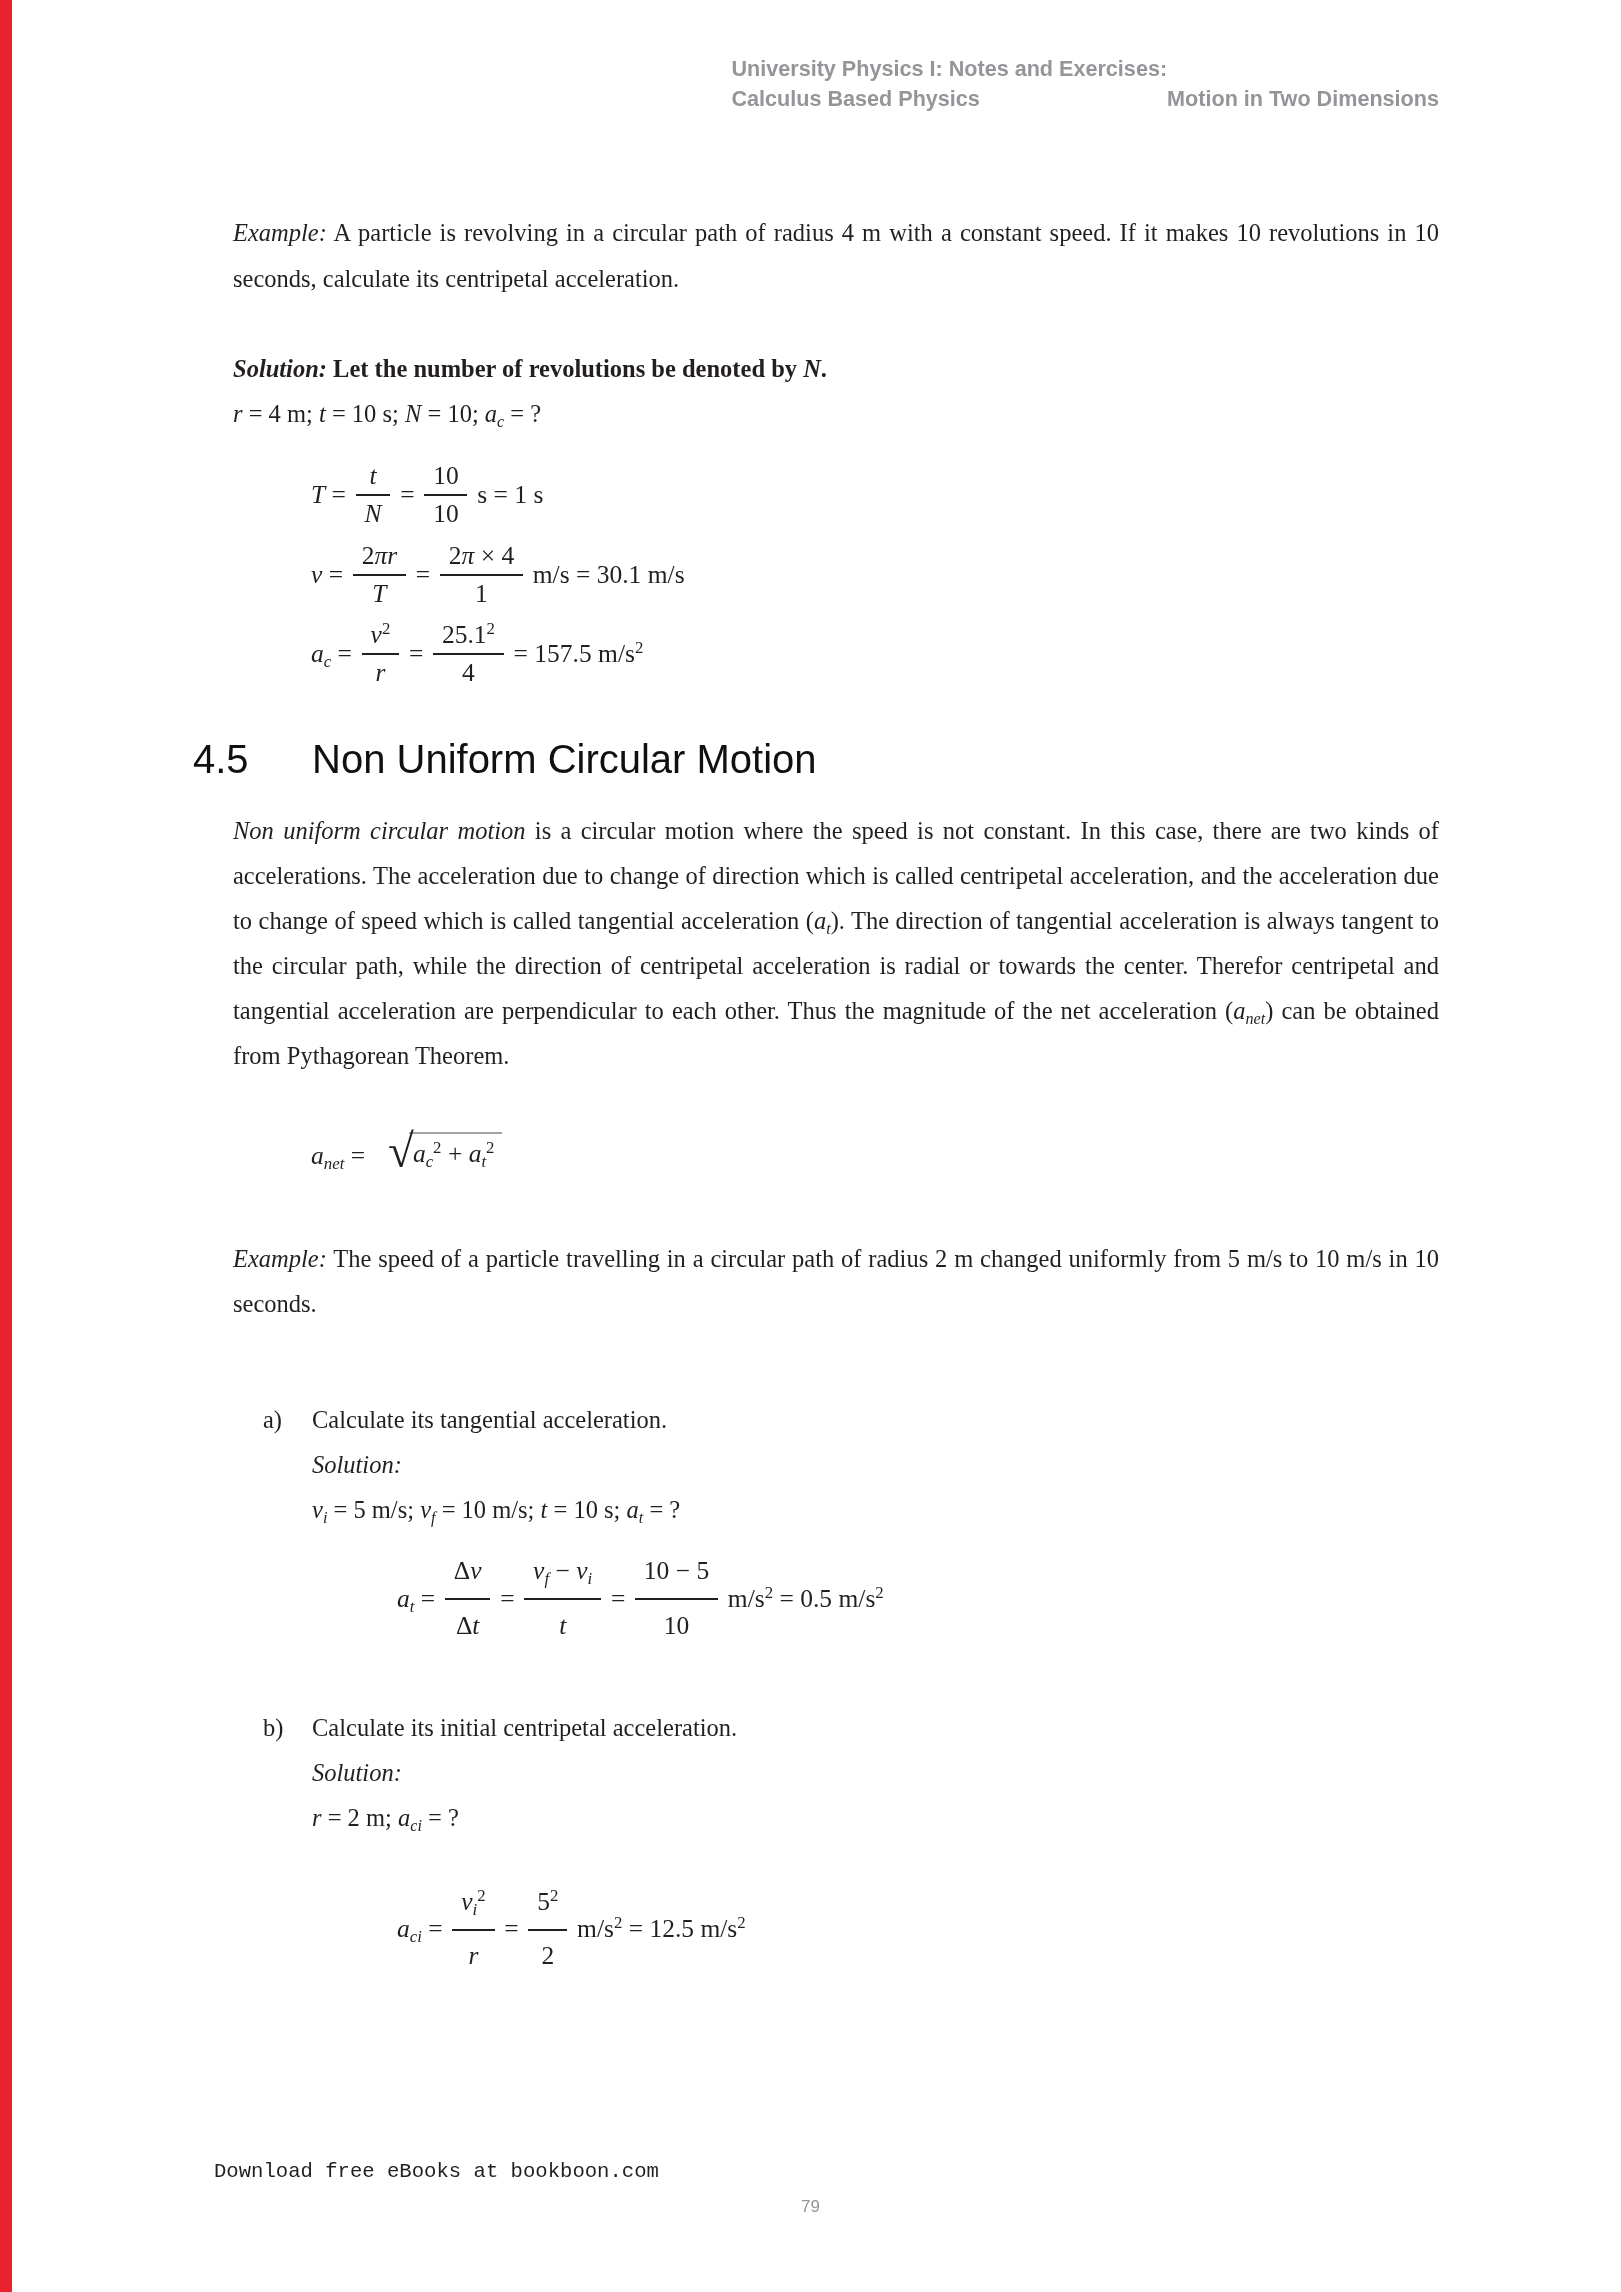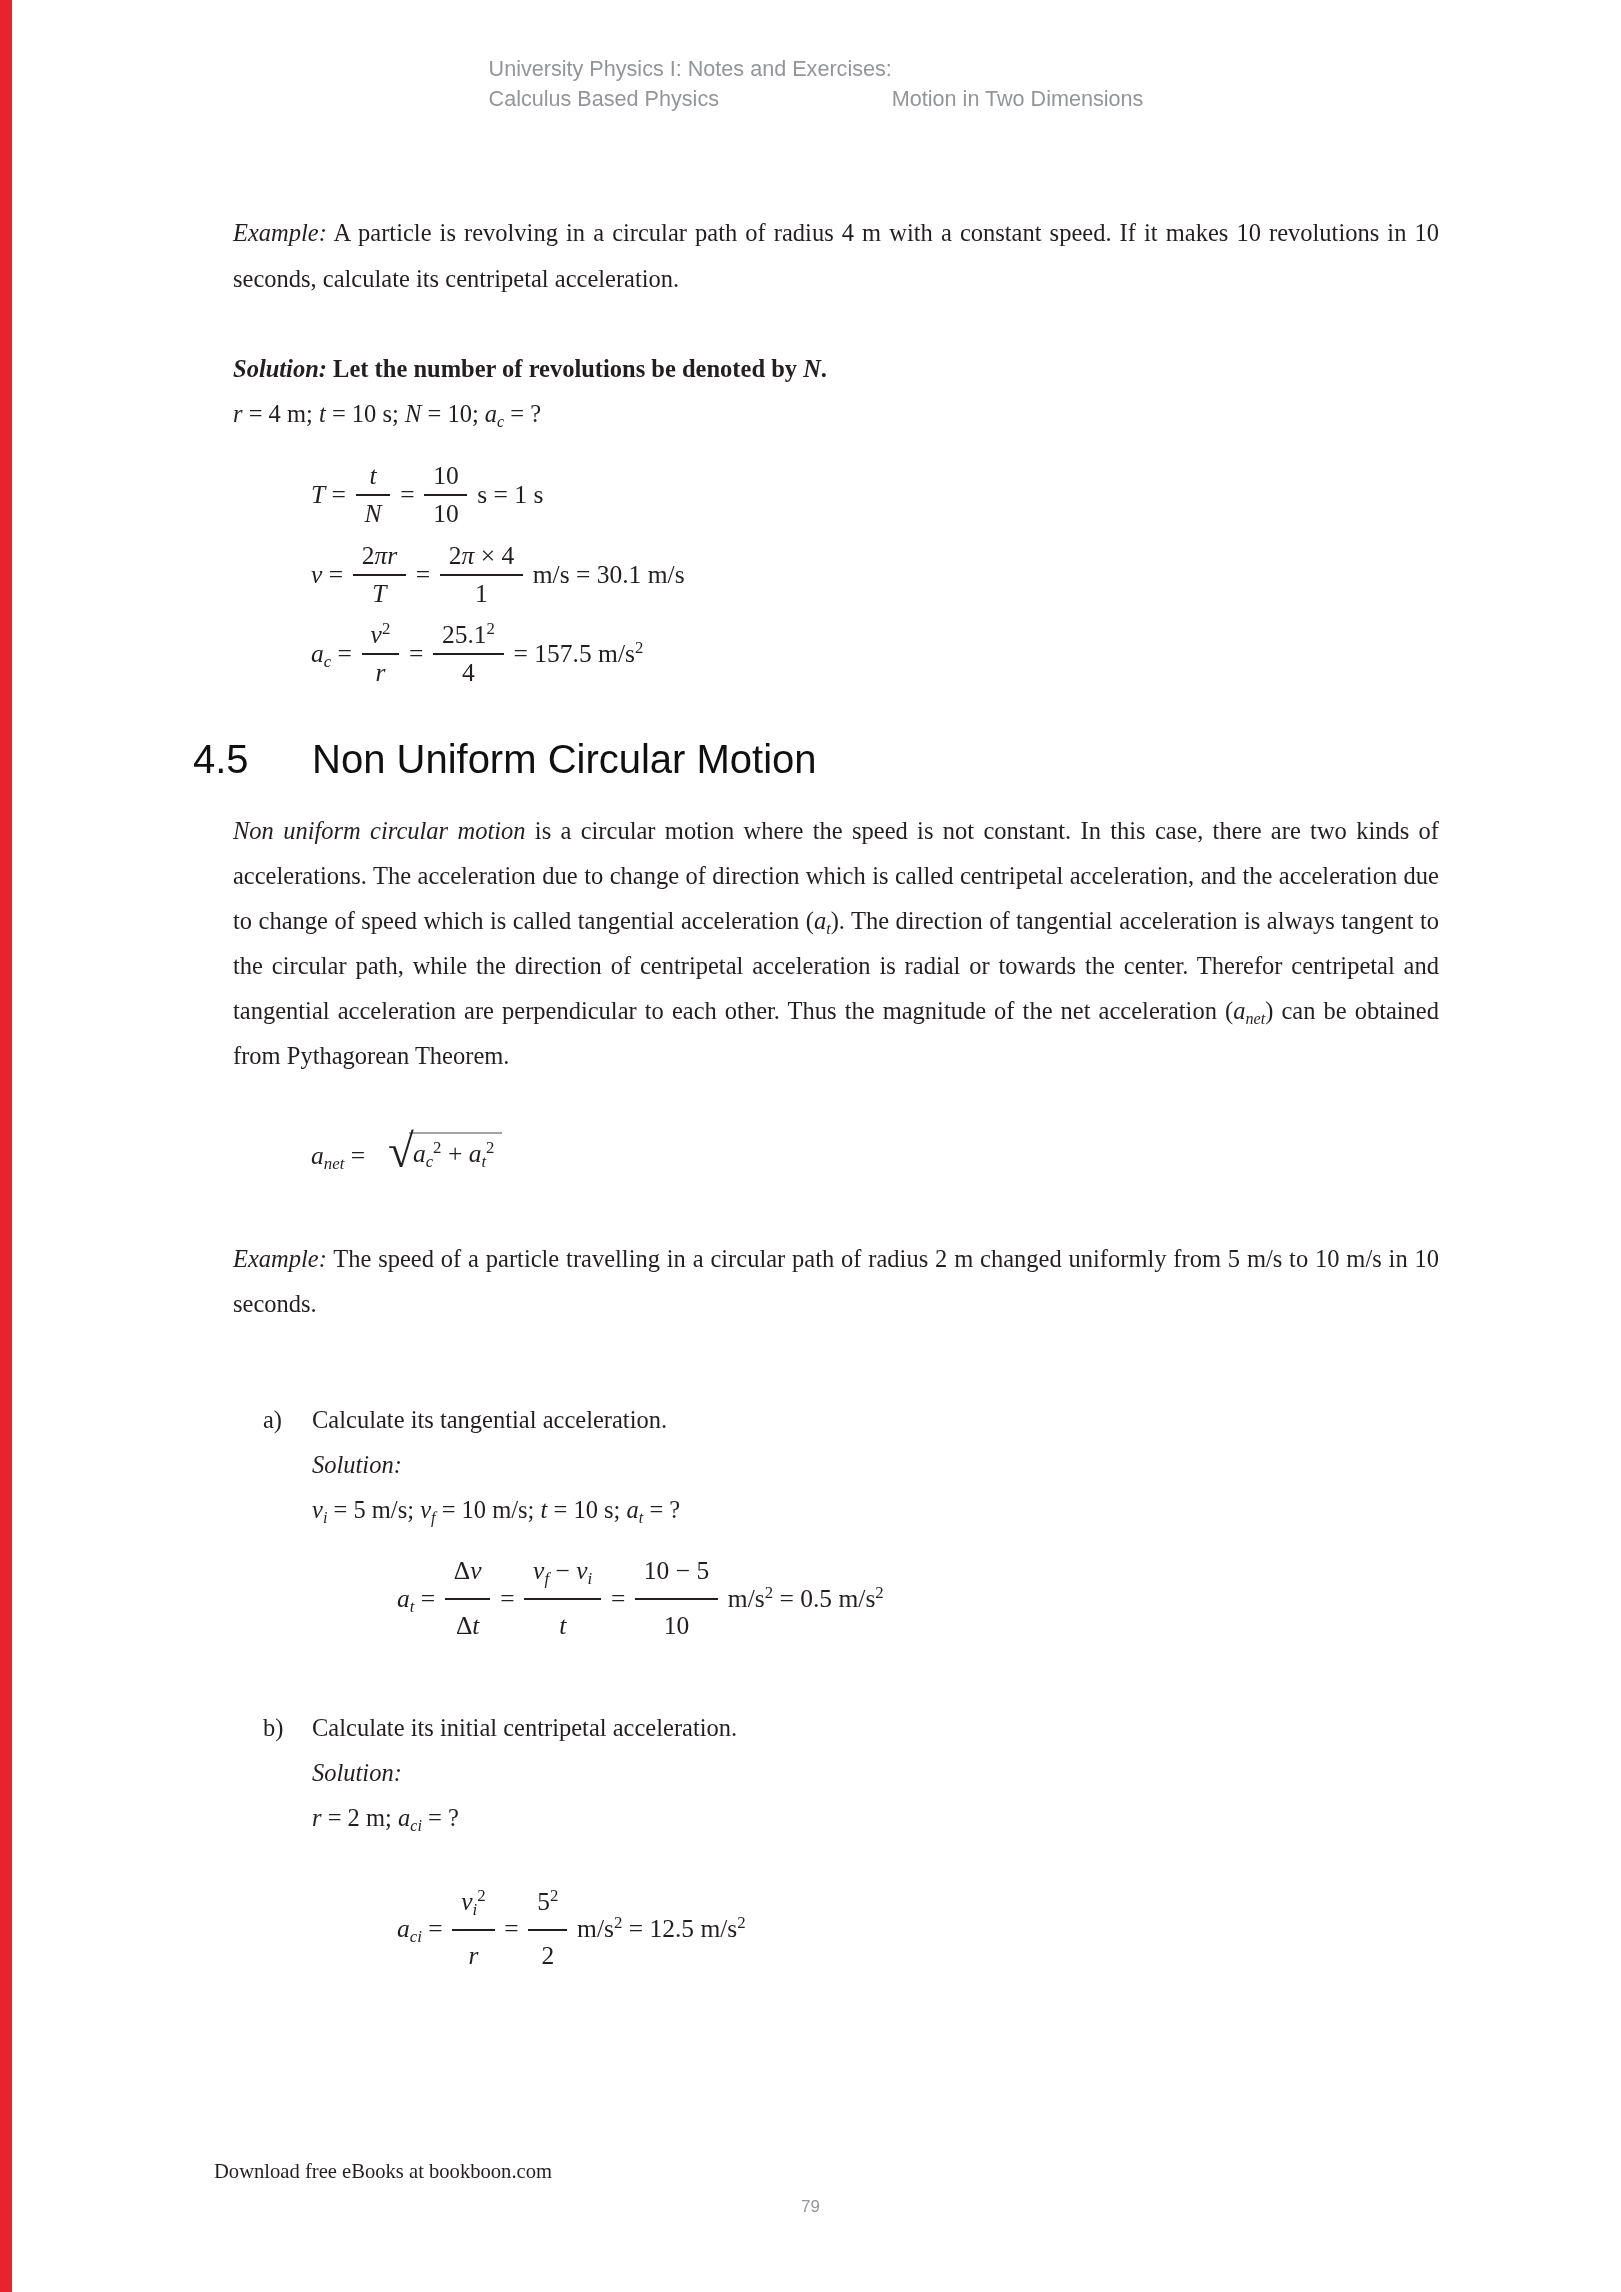--- a/index.html
+++ b/index.html
@@ -4,23 +4,23 @@
 <style>
   * { margin:0; padding:0; box-sizing:border-box; }
   html,body { background:#ffffff; }
   .page {
     position:relative; width:1621px; height:2293px; background:#ffffff;
     font-family:"Liberation Serif", serif; color:#231f20; overflow:hidden;
   }
   .red-stripe { position:absolute; left:0; top:0; width:11.8px; height:100%; background:var(--accent-red,#e8232e); }
 
   .page-header {
-    display:flex; justify-content:center; align-items:flex-end;
+    display:flex; justify-content:flex-end; align-items:flex-end;
     padding:54px 182px 0 193px;
-    font-family:"Liberation Sans", sans-serif; font-weight:normal;
+    font-family:"Liberation Sans", sans-serif; font-weight:bold;
     font-size:21.6px; line-height:1.4; color:var(--header-gray,#939598);
   }
 
   .content { padding:0 182px 0 193px; }
 
   p.body-text { font-size:24.5px; line-height:1.84; text-align:justify;margin-left:40px; }
   p.left-align { text-align:left; }
   .mt-example1 { margin-top:96px; }
   .mt-solution1 { margin-top:45px;font-weight:bold; }
   .mt-body1 { margin-top:25.5px; }
@@ -53,21 +53,21 @@
   .list-item { margin-left:70px; display:flex; font-size:24.5px; line-height:1.84; }
   .mt-item-a { margin-top:71px; }
   .mt-item-b { margin-top:39px; }
   .list-marker { width:49px; flex:none; }
   .list-body { flex:1; }
   .eq-in-list { margin:15.7px 0 15.7px 85px; }
   .eq-in-list-b { margin:39px 0 15.7px 85px; }
 
   .footer-download {
     position:absolute; left:214px; bottom:110px;
-    font-family:Liberation Serif, serif; font-size:20.6px; color:#231f20;
+    font-family:Liberation Mono, monospace; font-size:20.6px; color:#231f20;
   }
   .page-number {
     position:absolute; left:0; right:0; bottom:76px; text-align:center;
     font-family:"Liberation Sans", sans-serif; font-size:17px;
     color:var(--header-gray,#939598);
   }
 
   sub, sup { font-size:66%; line-height:0; }
   sub { vertical-align:-0.3em; }
   sup { vertical-align:0.55em; }

